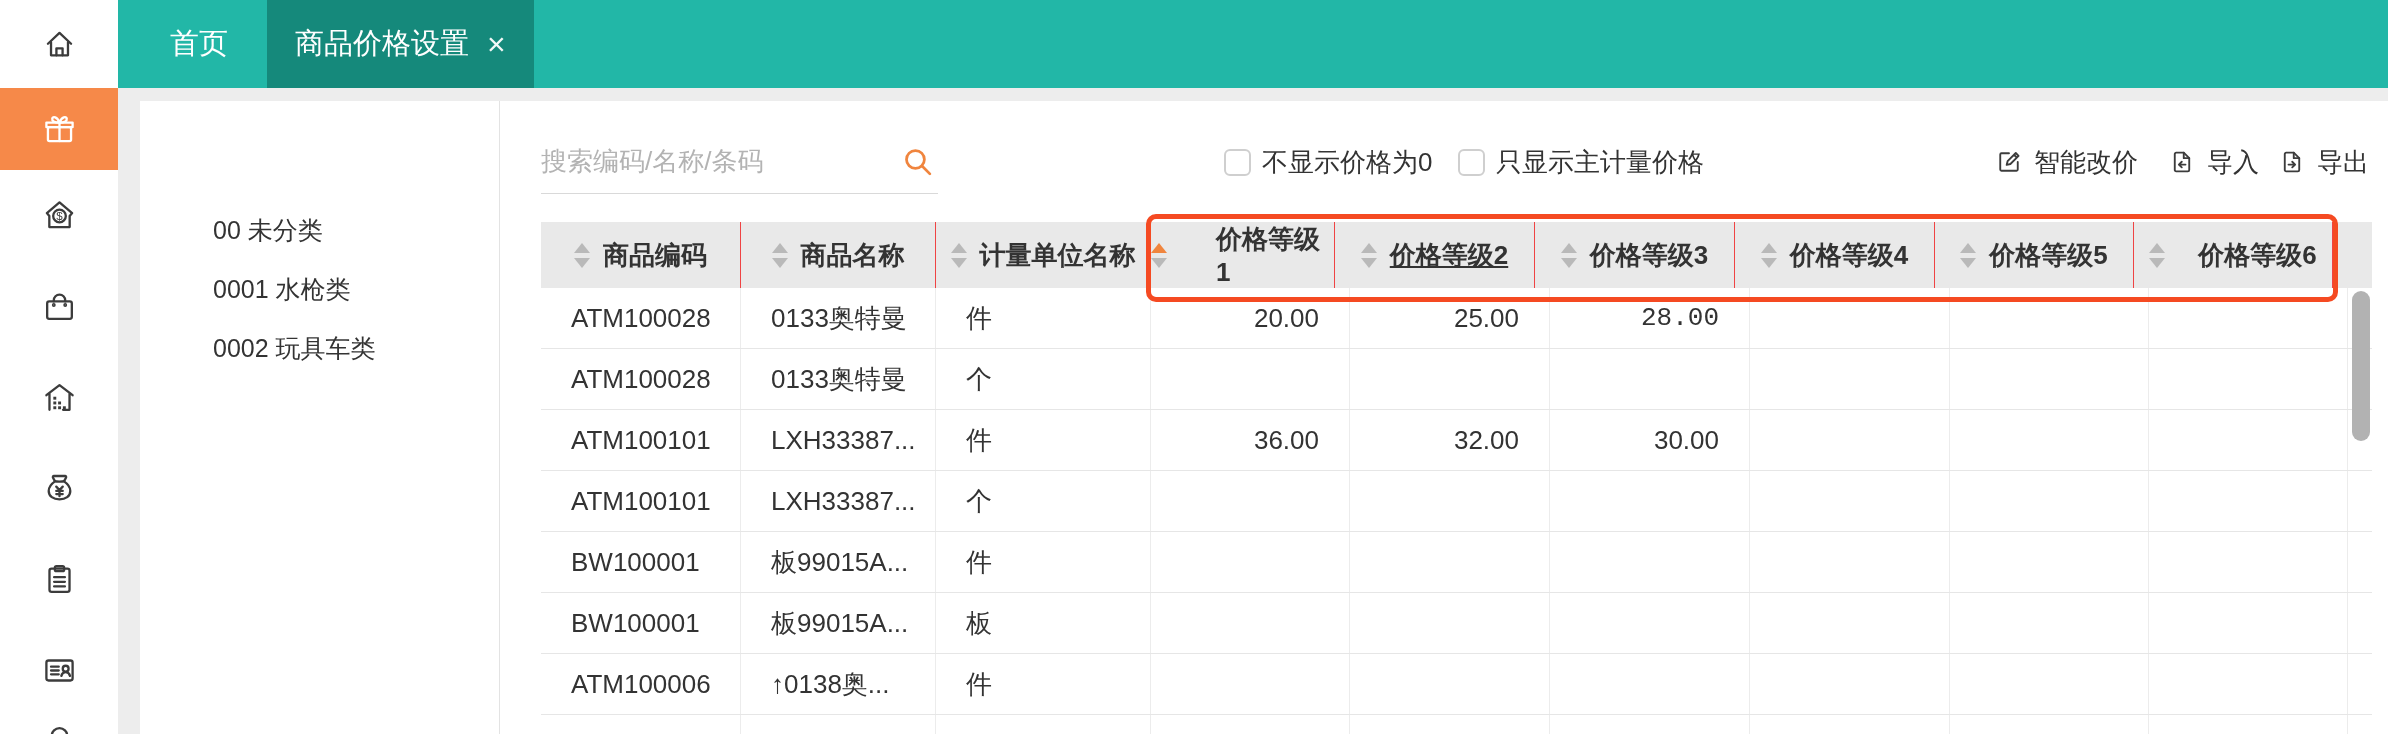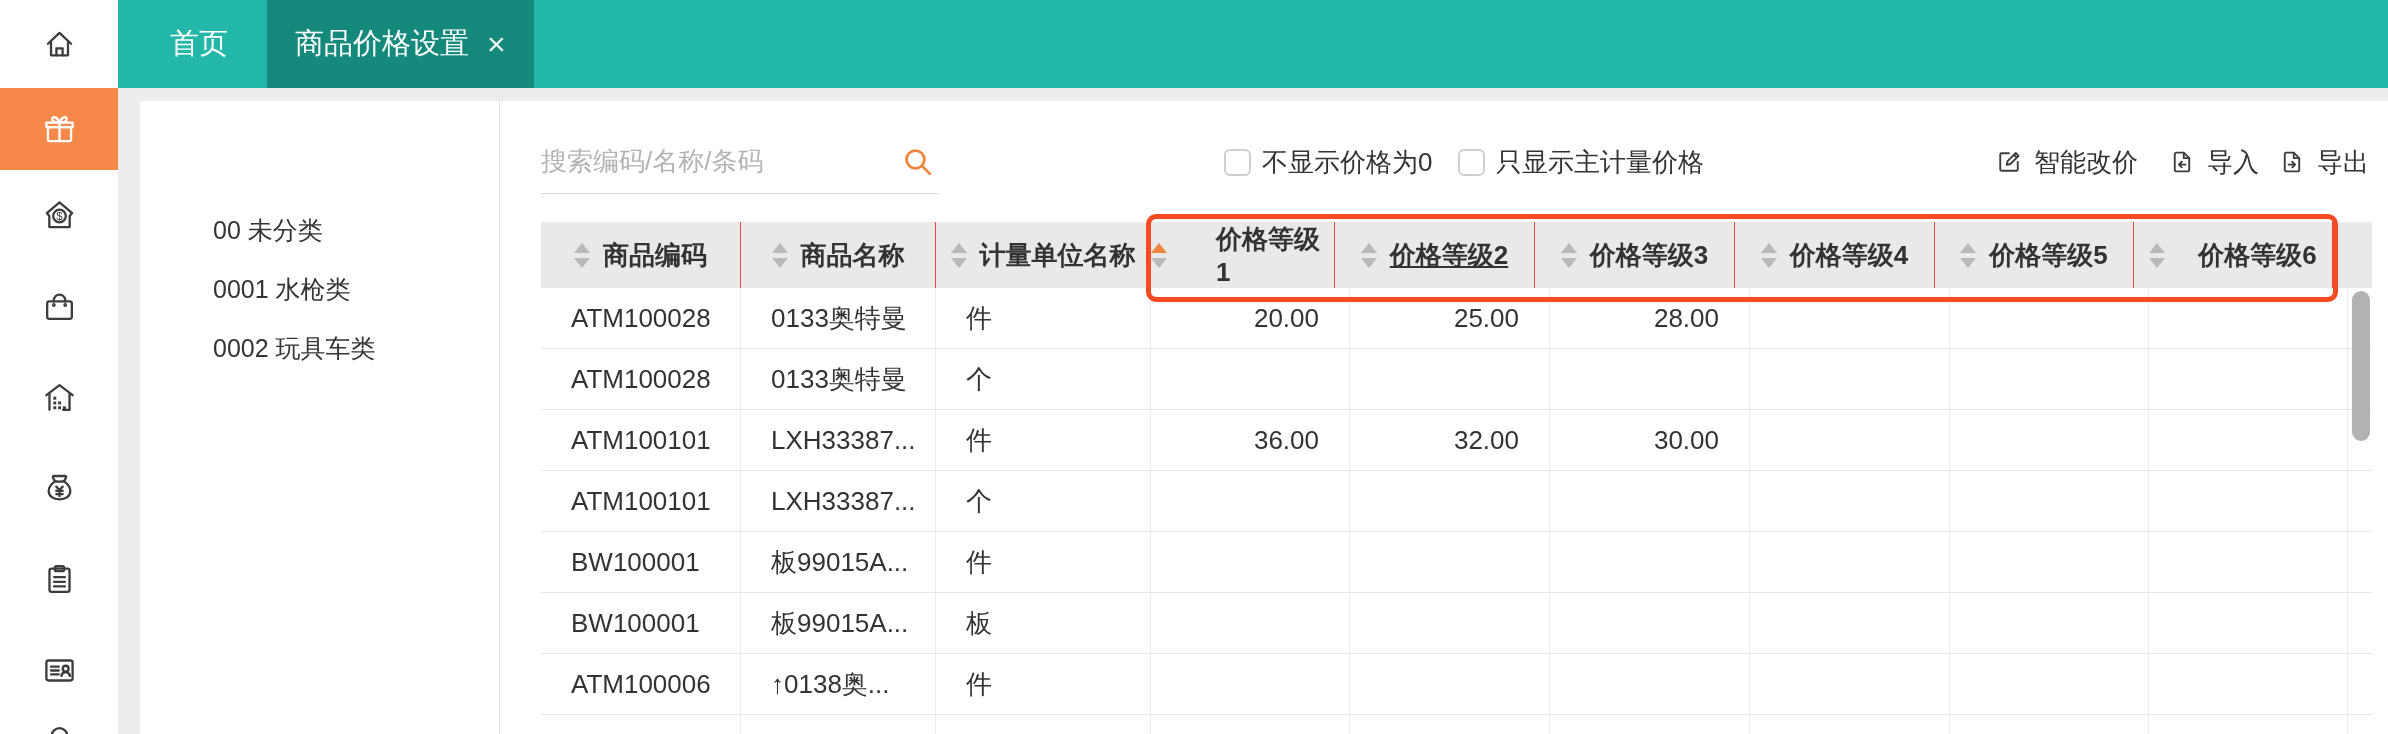--- a/index.html
+++ b/index.html
@@ -279,21 +279,21 @@
         </div>
         <div class="th gutter" style="width: 24px;"></div>
       </div>
     <div class="tbody">
         <div class="trow">
           <div class="td left" style="width: 200px;">ATM100028</div>
           <div class="td left" style="width: 195px;">0133奥特曼</div>
           <div class="td left" style="width: 215px;">件</div>
           <div class="td right" style="width: 199px;">20.00</div>
           <div class="td right" style="width: 200px;">25.00</div>
-          <div class="td right" style="width: 200px;">28.00</div>
+          <div class="td right" style="width: 200px; font-family: Liberation Mono, monospace;">28.00</div>
           <div class="td right" style="width: 200px;"></div>
           <div class="td right" style="width: 199px;"></div>
           <div class="td right" style="width: 199px;"></div>
         </div>
         <div class="trow">
           <div class="td left" style="width: 200px;">ATM100028</div>
           <div class="td left" style="width: 195px;">0133奥特曼</div>
           <div class="td left" style="width: 215px;">个</div>
           <div class="td right" style="width: 199px;"></div>
           <div class="td right" style="width: 200px;"></div>

